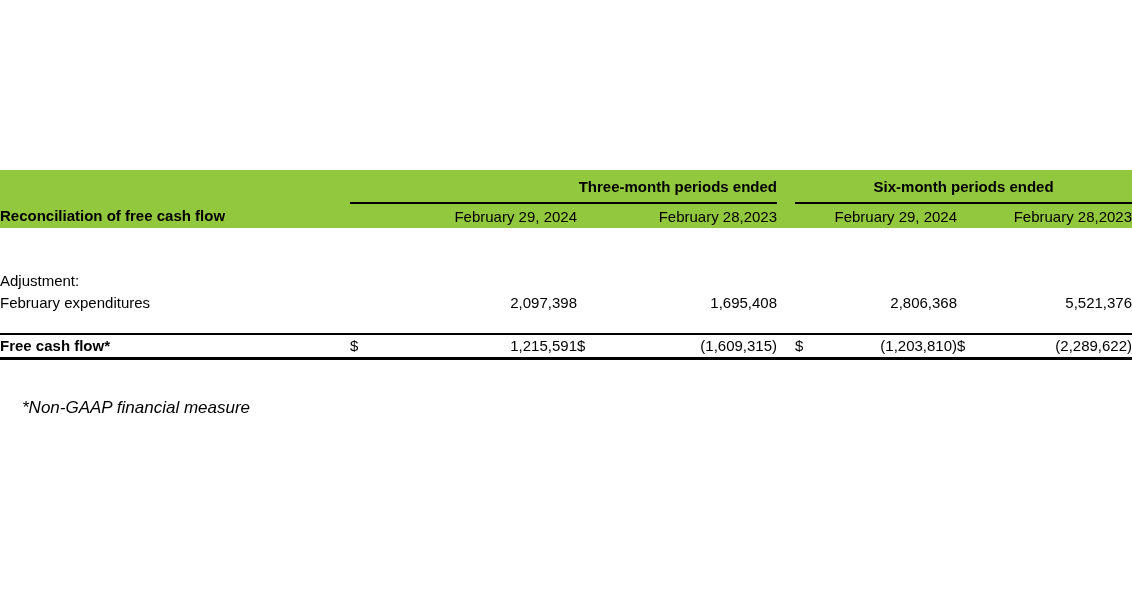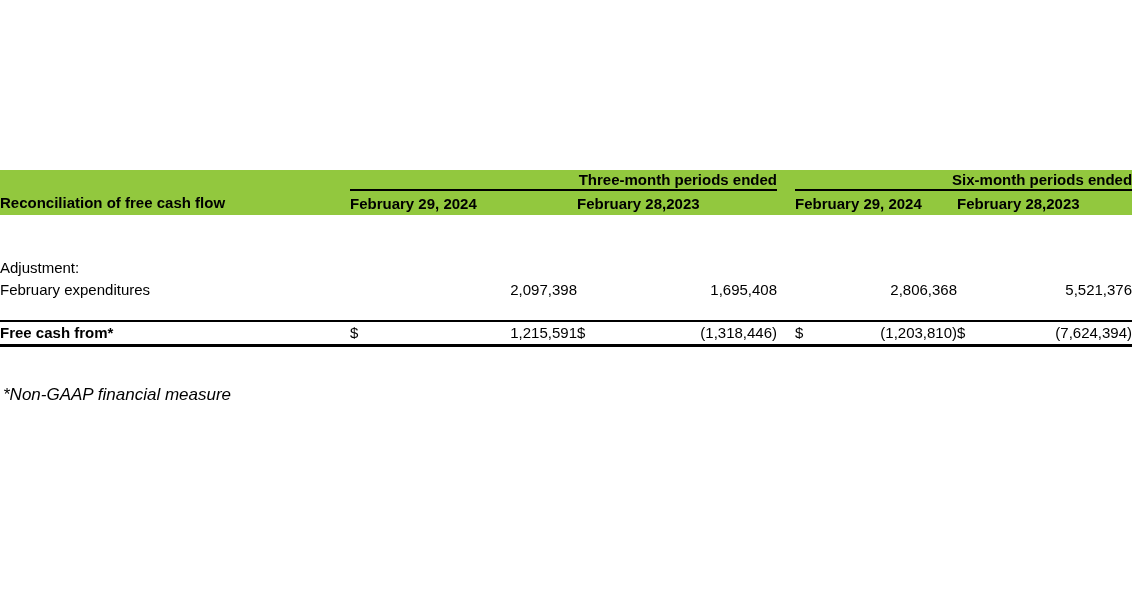--- a/index.html
+++ b/index.html
@@ -20,59 +20,60 @@
   }
   table.fin-table td {
     padding: 0;
     font-size: 15px;
     line-height: 1;
     vertical-align: middle;
     white-space: nowrap;
     overflow: hidden;
   }
   tr.green-row td { background: #92C83E; }
-  tr.row-a { height: 20px; }
+  tr.row-a { height: 33px; }
   tr.row-b { height: 25px; }
   tr.spacer-lg { height: 22px; }
   tr.spacer-md { height: 20px; }
   tr.body-row { height: 20px; }
   tr.adj-row { height: 21px; }
   tr.capex-row { height: 23px; }
   tr.fcf-row { height: 24px; }
   td.bold { font-weight: bold; }
   td.period-title {
     font-weight: bold;
     text-align: right;
     border-bottom: 2px solid #000000;
   }
   td.pr2 { padding-right: 2px; }
   td.pr3 { padding-right: 3px; }
   td.pr7 { padding-right: 7px; }
-  td.pr8 { padding-right: 8px; }
+  td.pr8 { padding-right: 8px; text-align: center; }
   td.date-hdr {
-    font-weight: bold;
+    font-weight: normal;
+    text-align: right;
   }
   td.label-cell { padding-left: 8px; }
   td.label-indent { padding-left: 22px; }
   td.dollar-1 { padding-left: 13px; }
   td.dollar-2 { padding-left: 8px; }
   td.dollar-3 { padding-left: 5px; }
   td.dollar-4 { padding-left: 10px; }
   td.num { text-align: right; }
   td.num-1 { padding-right: 7px; }
   td.num-2 { padding-right: 7px; }
   td.num-3 { padding-right: 3px; }
   td.num-4 { padding-right: 9px; }
   tr.fcf-row td {
     border-top: 2px solid #000000;
     border-bottom: 3px solid #000000;
   }
   .footnote {
     margin-top: 38px;
-    padding-left: 3px;
+    padding-left: 22px;
     font-size: 17px;
     font-style: italic;
   }
 </style>
 </head>
 <body>
 
 <table class="fin-table">
   <colgroup>
     <col style="width:350px">
@@ -129,27 +130,27 @@
     <td class="num num-3">2,806,368</td>
     <td></td>
     <td class="num num-4">5,521,376</td>
   </tr>
 
   <tr class="spacer-md">
     <td colspan="10"></td>
   </tr>
 
   <tr class="fcf-row">
-    <td class="bold label-cell">Free cash from*</td>
+    <td class="bold label-cell">Free cash flow*</td>
     <td class="dollar-1">$</td>
     <td class="num num-1">1,215,591</td>
     <td class="dollar-2">$</td>
-    <td class="num num-2">(1,318,446)</td>
+    <td class="num num-2">(1,609,315)</td>
     <td></td>
     <td class="dollar-3">$</td>
     <td class="num num-3">(1,203,810)</td>
     <td class="dollar-4">$</td>
-    <td class="num num-4">(7,624,394)</td>
+    <td class="num num-4">(2,289,622)</td>
   </tr>
 </tbody>
   </table>
 
 <div class="footnote">*Non-GAAP financial measure</div>
 
 </body></html>

